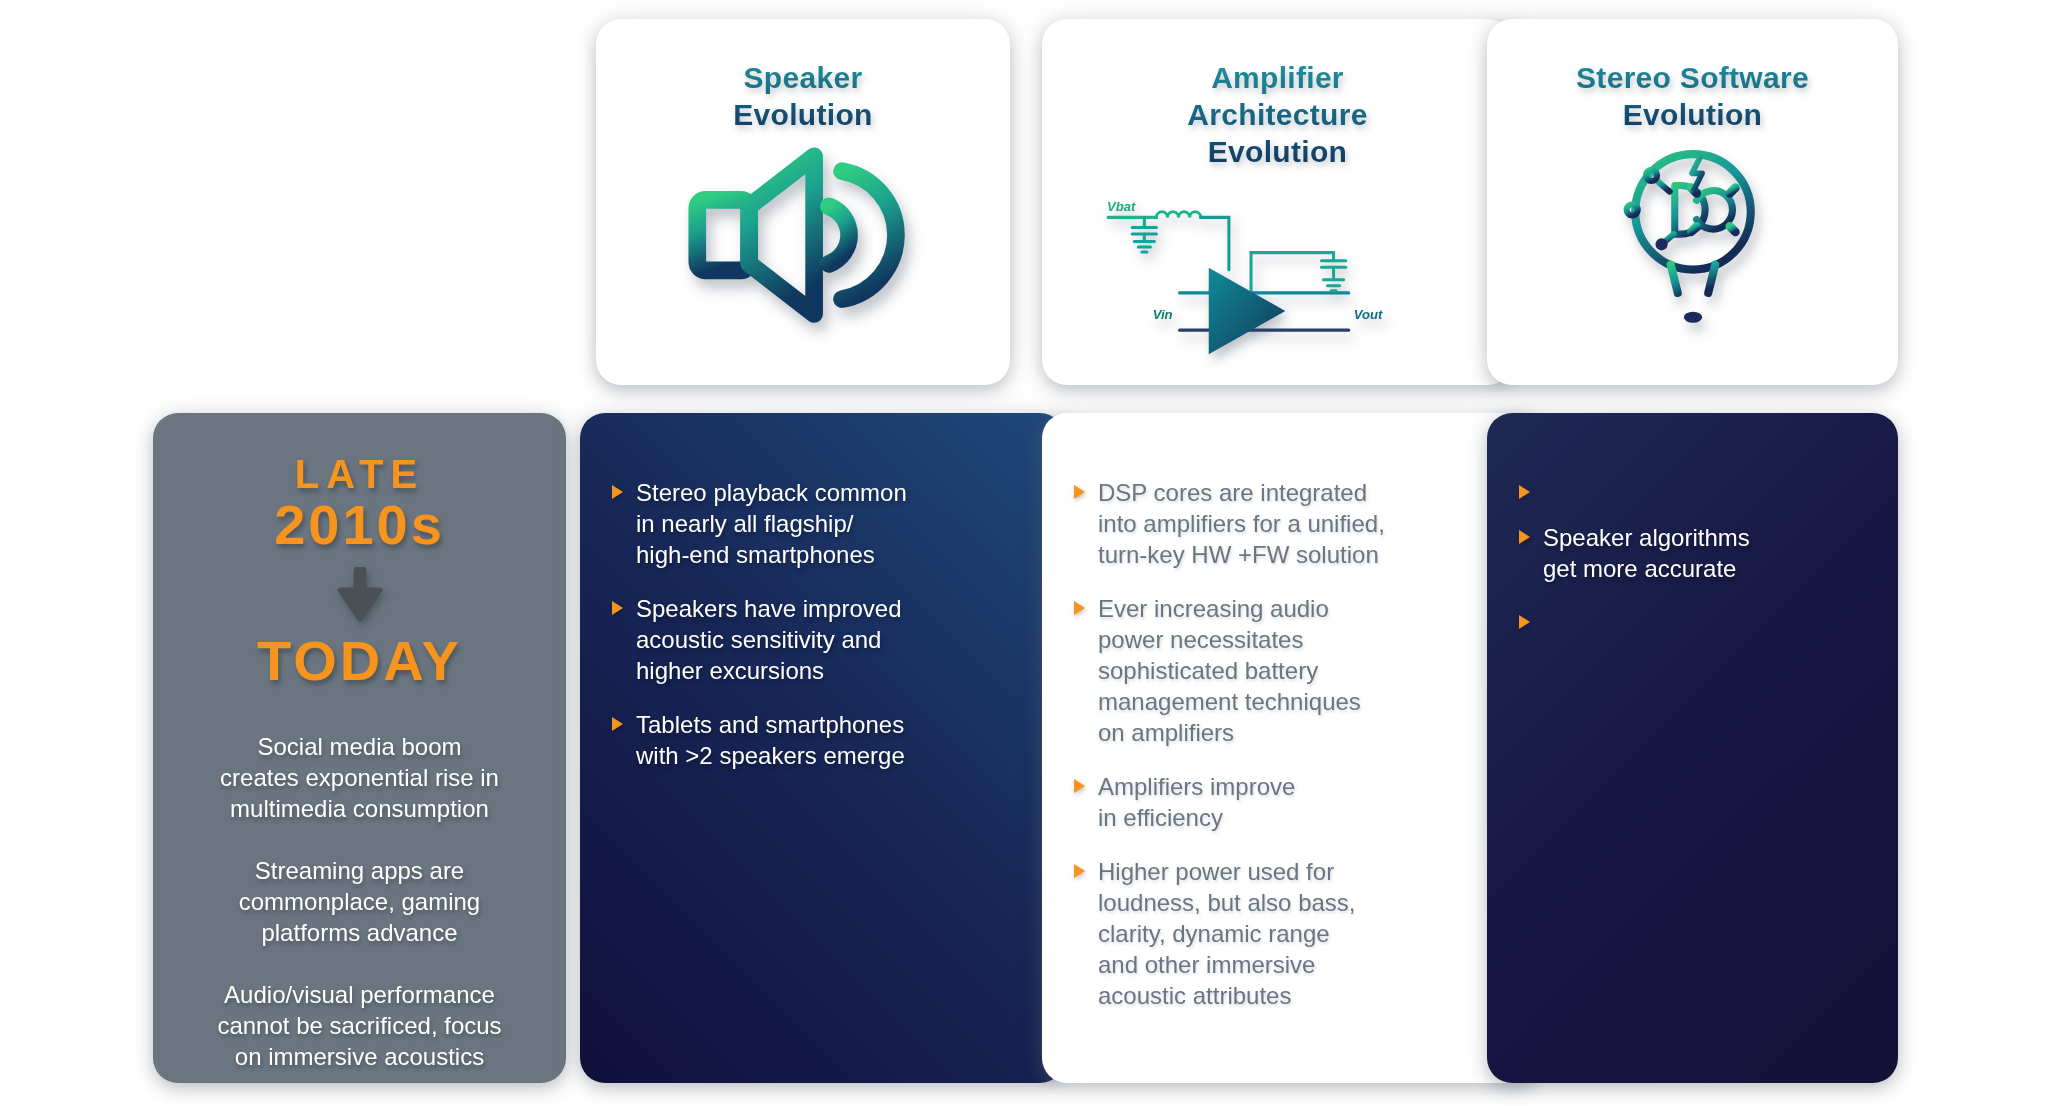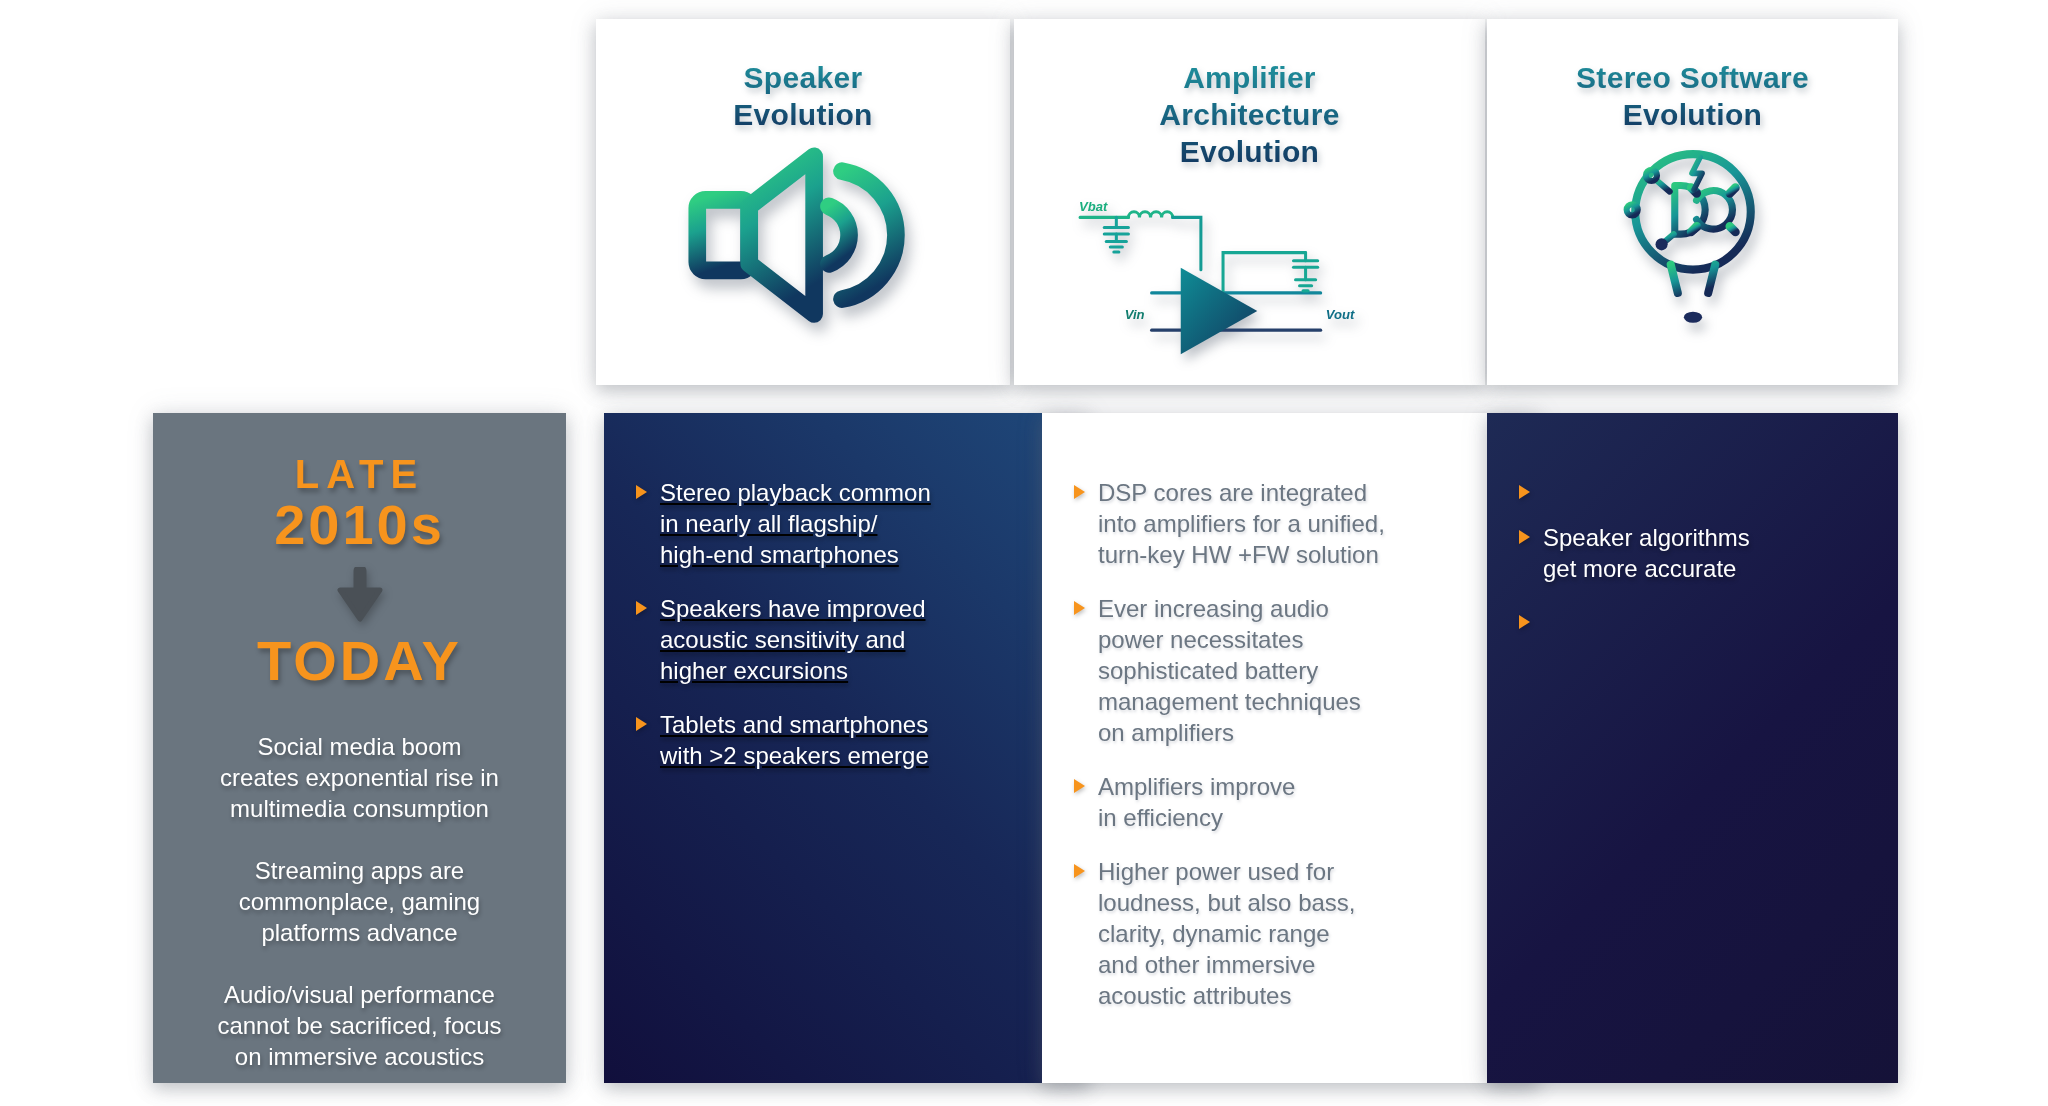--- a/index.html
+++ b/index.html
@@ -3,20 +3,21 @@
 <meta charset="utf-8">
 <style>
   html,body{margin:0;padding:0;background:#ffffff;}
   .canvas{
     position:relative;width:2048px;height:1106px;background:#ffffff;overflow:hidden;
     font-family:"Liberation Sans", sans-serif;
   }
   .card{
     position:absolute;background:#ffffff;
     box-shadow:0 6px 16px rgba(90,95,105,0.32), 0 0 26px rgba(120,125,135,0.16);
+    border-radius:25px;
   }
   .card.top-row{top:19px;height:366px;}
   .card.bottom-row{top:413px;height:670px;}
 
   
   .card-title{
     margin:40px 18px 0;text-align:center;font-weight:bold;
     font-size:30px;line-height:37px;letter-spacing:0.3px;white-space:pre-line;
     background:linear-gradient(180deg,#1F939E 0%,#17617F 55%,#12355F 100%);
     -webkit-background-clip:text;background-clip:text;color:transparent;
@@ -71,21 +72,21 @@
       </defs>
       <g fill="none" stroke="url(#gSpk)" stroke-width="19" stroke-linejoin="round" stroke-linecap="round">
         <rect x="10" y="57" width="56" height="76" rx="9"></rect>
         <path d="M66,64 L136,10 V180 L66,126 Z"></path>
         <path d="M152,64 A33,33 0 0 1 152,126"></path>
         <path d="M166,26 A70,70 0 0 1 166,164"></path>
       </g>
     </svg>
   </section>
 
-  <section class="card top-row" style="left:1014px;width:471px;">
+  <section class="card top-row" style="left:1042px;width:471px;">
     <h2 class="card-title">Amplifier
 Architecture
 Evolution</h2>
     <svg class="schematic" viewBox="0 0 300 205" overflow="visible">
       <defs>
         <linearGradient id="gTri" x1="0" y1="0" x2="1" y2="1">
           <stop offset="0" stop-color="#0F8D96"></stop>
             <stop offset="1" stop-color="#12365C"></stop>
         </linearGradient>
       </defs>
@@ -186,21 +187,21 @@
 multimedia consumption</p>
       <p>Streaming apps are
 commonplace, gaming
 platforms advance</p>
       <p>Audio/visual performance
 cannot be sacrificed, focus
 on immersive acoustics</p>
     </div>
   </section>
 
-  <section class="card bottom-row blue-gradient on-dark" style="left:604px;width:485px;text-decoration:underline;">
+  <section class="card bottom-row blue-gradient on-dark" style="left:580px;width:485px;">
     <ul class="bullet-list">
       <li class="bullet-item">
         <span class="bullet-marker"></span>
         <span class="bullet-text">Stereo playback common
 in nearly all flagship/
 high-end smartphones</span>
       </li>
       <li class="bullet-item">
         <span class="bullet-marker"></span>
         <span class="bullet-text">Speakers have improved

